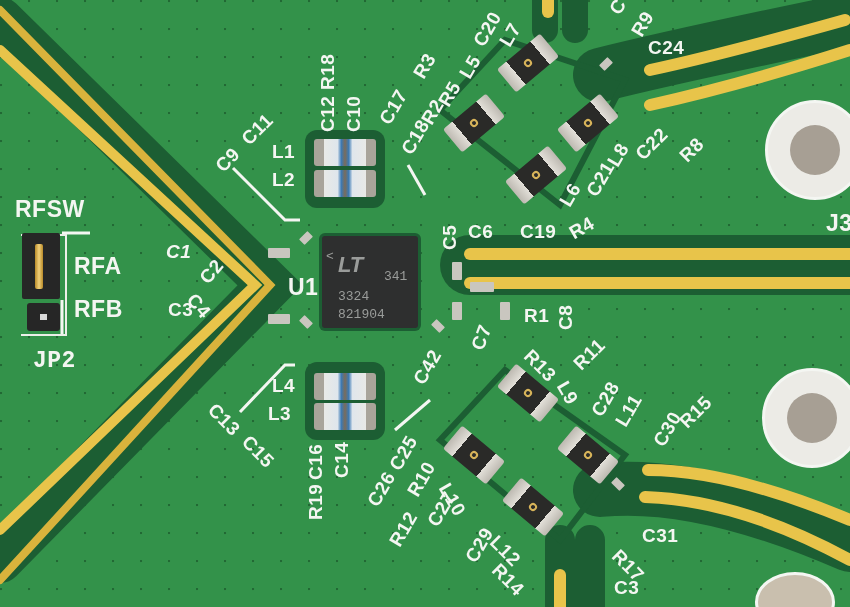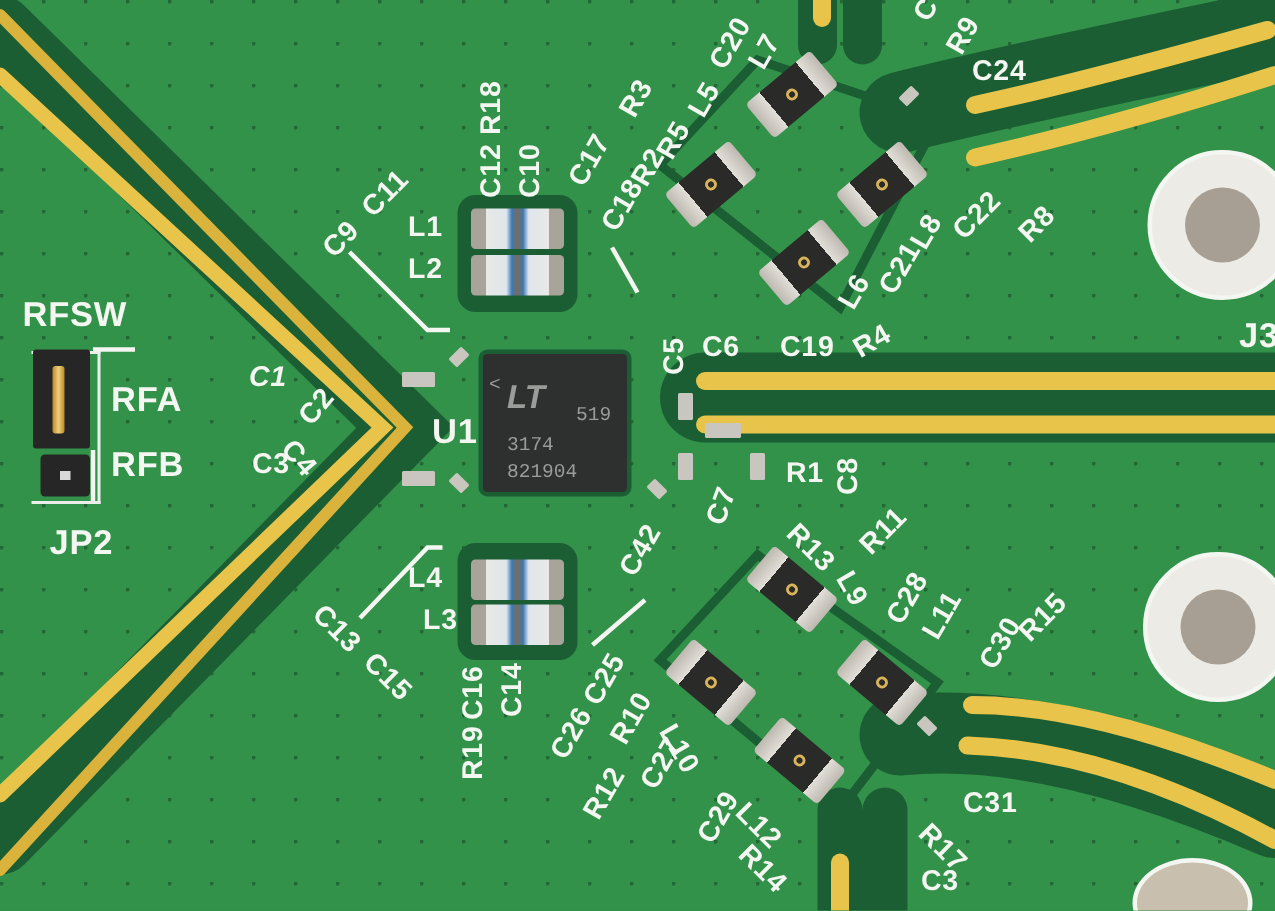--- a/index.html
+++ b/index.html
@@ -83,22 +83,22 @@
   <div class="conn" style="left:755px;top:572px;width:80px;height:60px;border:3px solid #f4f6f2;background:#c9bfae;box-sizing:border-box;"></div>
 
   <div class="jumper"></div>
   <div class="jp-block"></div>
   <div class="jp-pin"></div>
   <div class="jp-bottom"></div>
 
   <div class="chip">
     <span class="mk" style="left:4px;top:14px;">&lt;</span>
     <span class="logo">LT</span>
-    <span class="mk" style="left:62px;top:34px;">519</span>
-    <span class="mk" style="left:16px;top:54px;">3174</span>
+    <span class="mk" style="left:62px;top:34px;">341</span>
+    <span class="mk" style="left:16px;top:54px;">3324</span>
     <span class="mk" style="left:16px;top:72px;">821904</span>
   </div>
 
   <div class="inductor" style="left:314px;top:139px;"></div>
   <div class="inductor" style="left:314px;top:170px;"></div>
   <div class="inductor" style="left:314px;top:373px;"></div>
   <div class="inductor" style="left:314px;top:403px;"></div>
 
   <div class="smd" style="left:500px;top:48px;transform:rotate(-40deg);"></div>
   <div class="smd" style="left:446px;top:108px;transform:rotate(-40deg);"></div>
@@ -117,21 +117,21 @@
   <div class="pad" style="left:268px;top:314px;width:22px;height:10px;"></div>
   <div class="pad" style="left:300px;top:234px;transform:rotate(-45deg);"></div>
   <div class="pad" style="left:300px;top:318px;transform:rotate(45deg);"></div>
   <div class="pad" style="left:432px;top:322px;transform:rotate(45deg);"></div>
   <div class="pad" style="left:600px;top:60px;transform:rotate(-45deg);"></div>
   <div class="pad" style="left:612px;top:480px;transform:rotate(45deg);"></div>
 
   <span class="silk big" style="left:15px;top:198px;">RFSW</span>
   <span class="silk big" style="left:74px;top:255px;">RFA</span>
   <span class="silk big" style="left:74px;top:298px;">RFB</span>
-  <span class="silk big" style="left:33px;top:350px;">JP2</span>
+  <span class="silk big" style="left:33px;top:350px;font-family:Liberation Mono, monospace;">JP2</span>
   <span class="silk big" style="left:288px;top:276px;">U1</span>
   <span class="silk big" style="left:826px;top:212px;">J3</span>
 
   <span class="silk" style="left:166px;top:242px;font-style:italic;">C1</span>
   <span class="silk" style="left:196px;top:275px;transform:rotate(-50deg);">C2</span>
   <span class="silk" style="left:168px;top:300px;">C3</span>
   <span class="silk" style="left:198px;top:290px;transform:rotate(50deg);">C4</span>
   <span class="silk" style="left:212px;top:162px;transform:rotate(-45deg);">C9</span>
   <span class="silk" style="left:238px;top:135px;transform:rotate(-45deg);">C11</span>
   <span class="silk" style="left:272px;top:142px;">L1</span>
@@ -166,21 +166,21 @@
   <span class="silk" style="left:570px;top:360px;transform:rotate(-45deg);">R11</span>
   <span class="silk" style="left:570px;top:378px;transform:rotate(60deg);">L9</span>
   <span class="silk" style="left:588px;top:410px;transform:rotate(-60deg);">C28</span>
   <span class="silk" style="left:612px;top:420px;transform:rotate(-60deg);">L11</span>
   <span class="silk" style="left:650px;top:440px;transform:rotate(-60deg);">C30</span>
   <span class="silk" style="left:676px;top:418px;transform:rotate(-45deg);">R15</span>
   <span class="silk" style="left:642px;top:526px;">C31</span>
   <span class="silk" style="left:622px;top:546px;transform:rotate(45deg);">R17</span>
   <span class="silk" style="left:614px;top:578px;">C3</span>
   <span class="silk" style="left:272px;top:376px;">L4</span>
-  <span class="silk" style="left:282px;top:404px;">L3</span>
+  <span class="silk" style="left:268px;top:404px;">L3</span>
   <span class="silk" style="left:218px;top:400px;transform:rotate(45deg);">C13</span>
   <span class="silk" style="left:252px;top:432px;transform:rotate(45deg);">C15</span>
   <span class="silk" style="left:306px;top:520px;transform:rotate(-90deg);">R19</span>
   <span class="silk" style="left:306px;top:480px;transform:rotate(-90deg);">C16</span>
   <span class="silk" style="left:332px;top:478px;transform:rotate(-90deg);">C14</span>
   <span class="silk" style="left:410px;top:378px;transform:rotate(-60deg);">C42</span>
   <span class="silk" style="left:364px;top:500px;transform:rotate(-60deg);">C26</span>
   <span class="silk" style="left:386px;top:464px;transform:rotate(-60deg);">C25</span>
   <span class="silk" style="left:404px;top:490px;transform:rotate(-60deg);">R10</span>
   <span class="silk" style="left:386px;top:540px;transform:rotate(-60deg);">R12</span>

